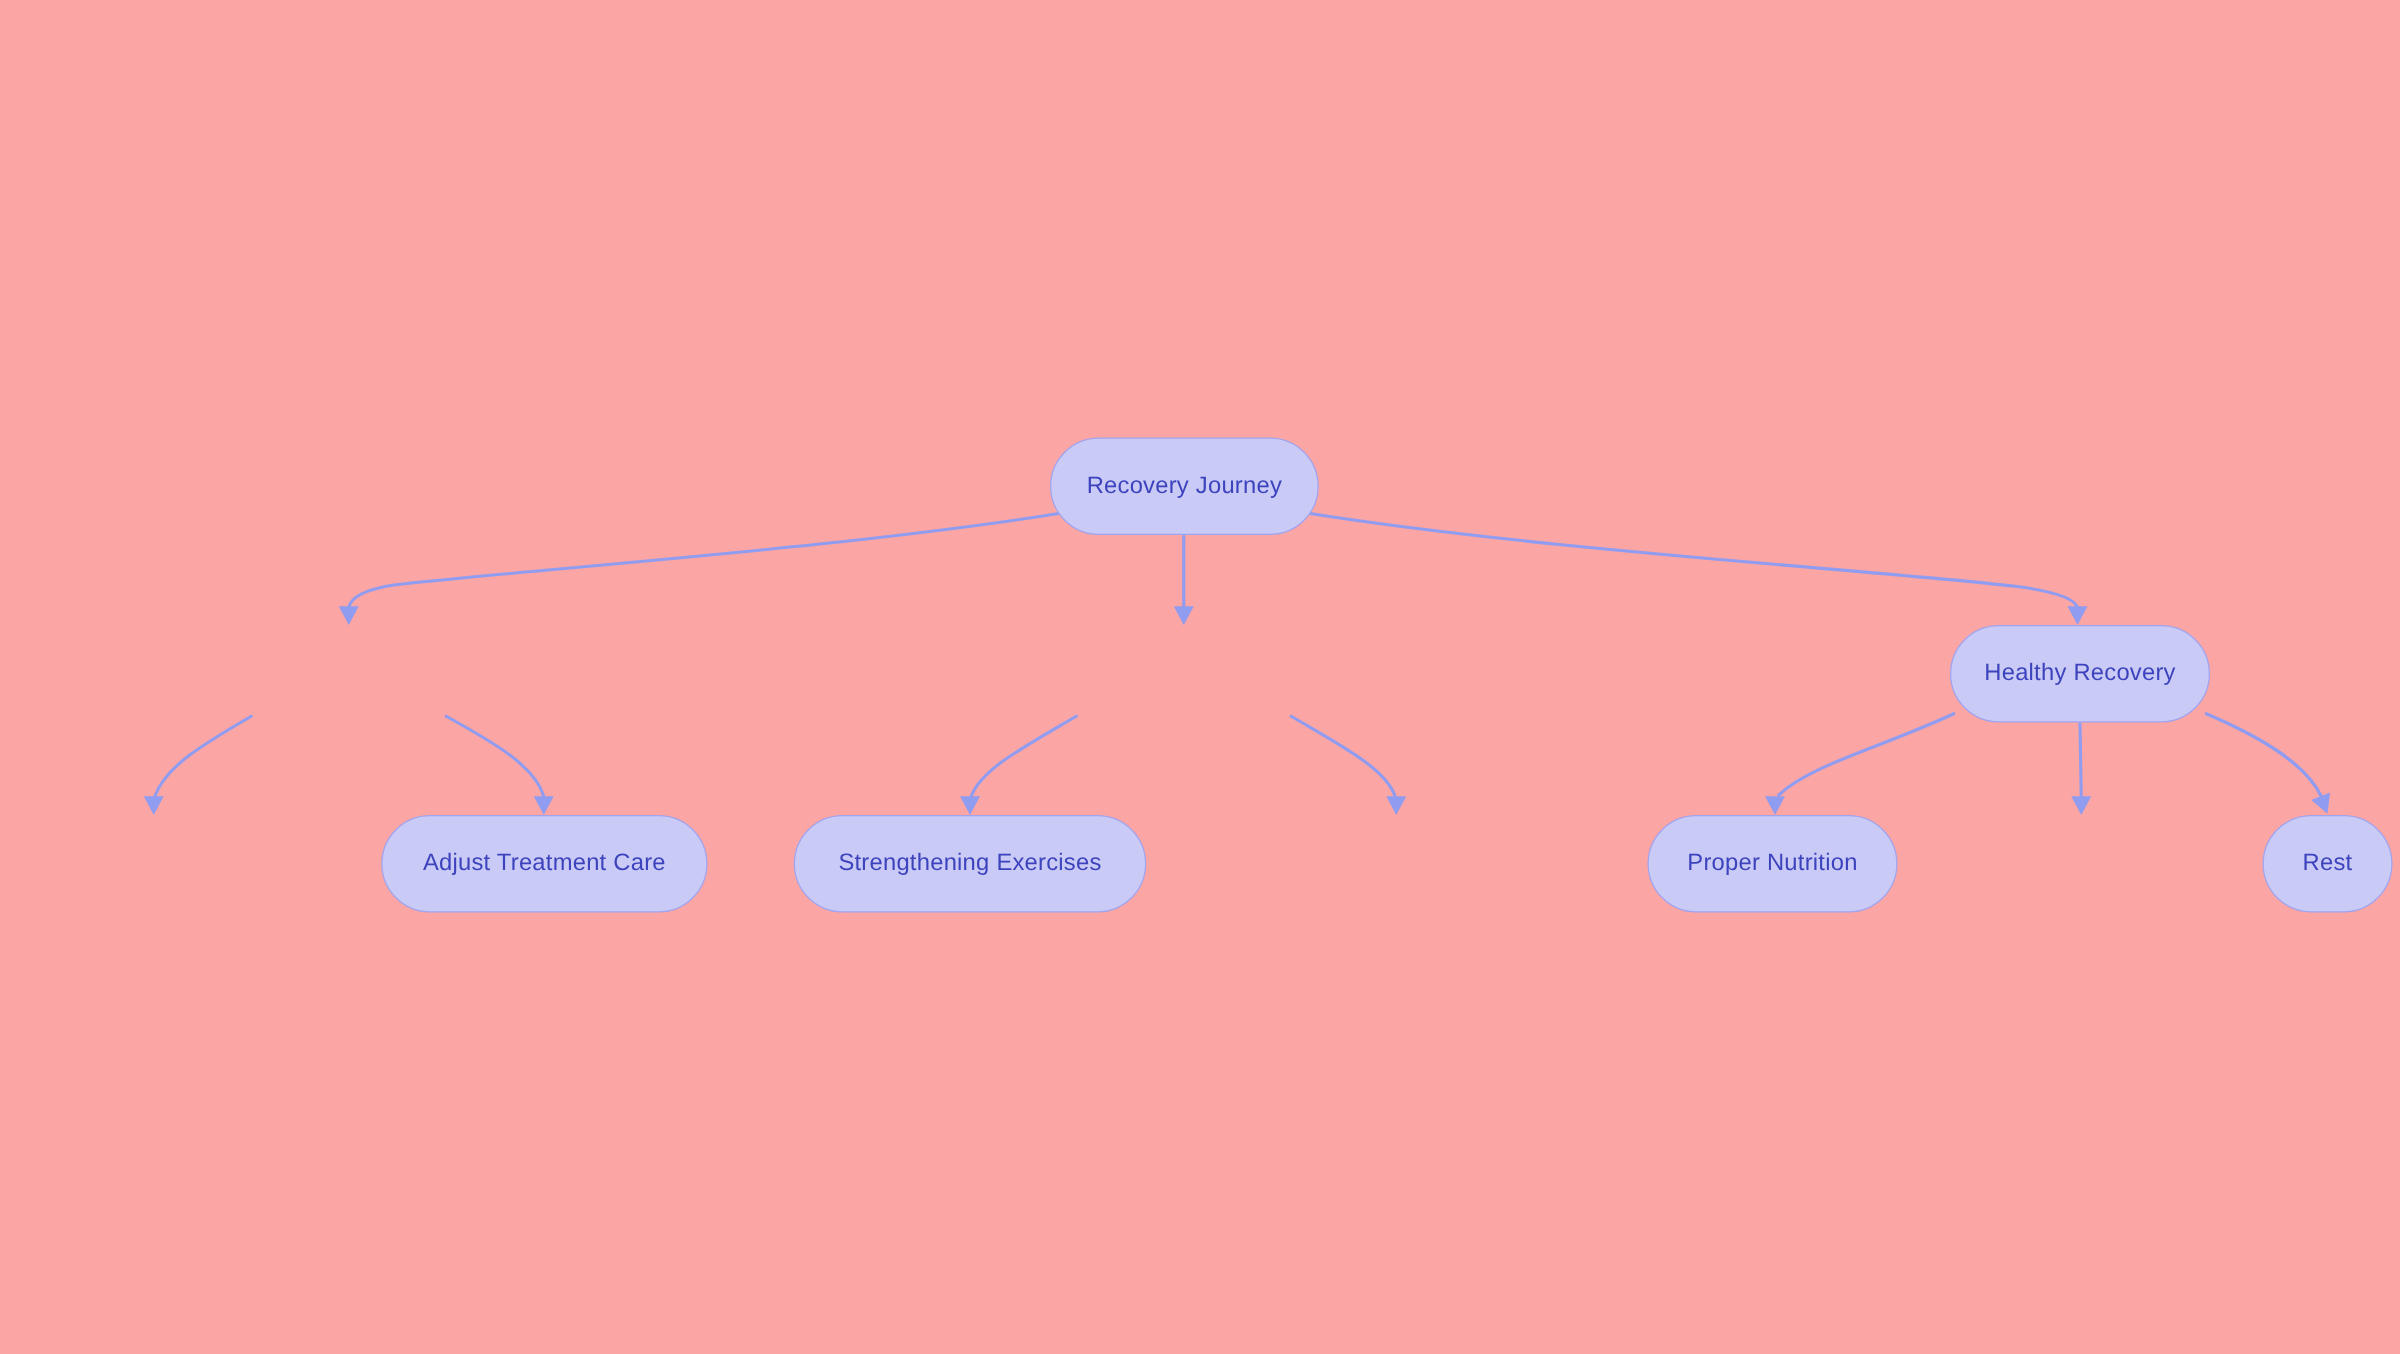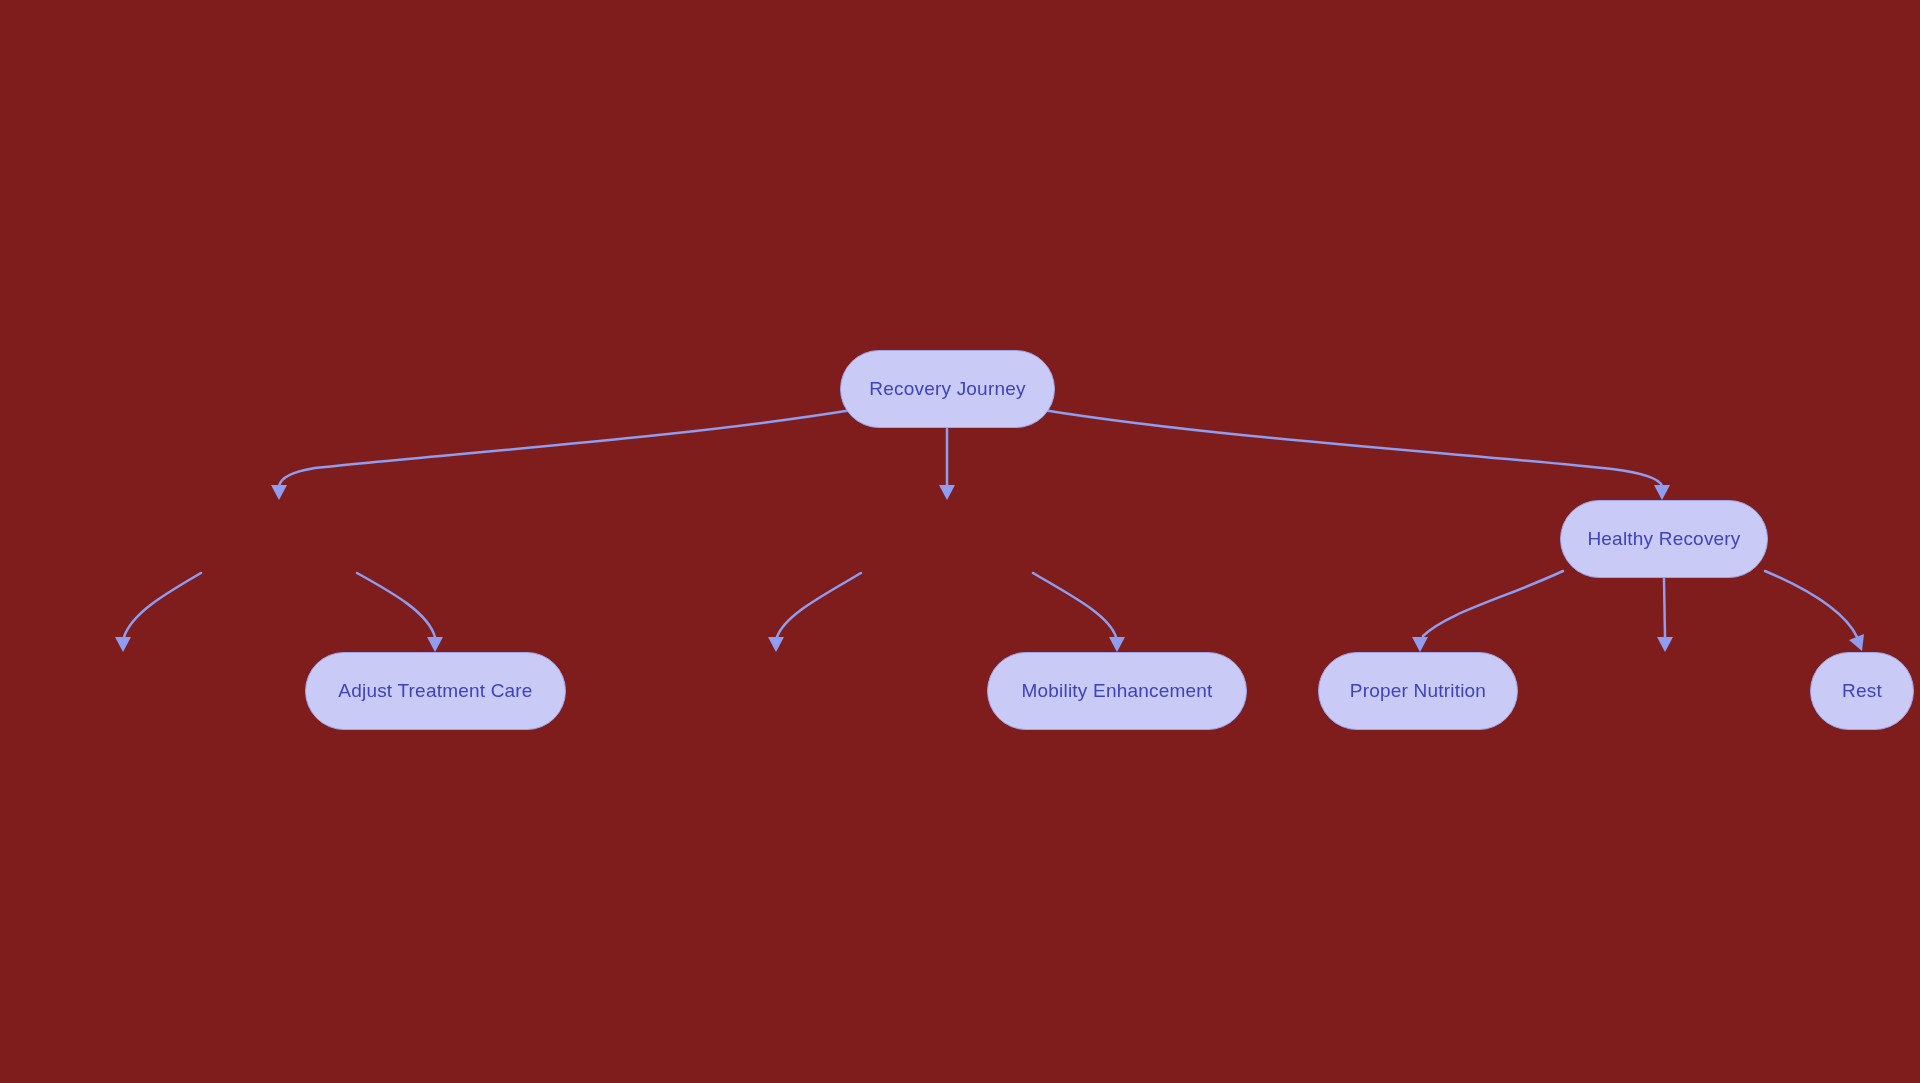--- a/index.html
+++ b/index.html
@@ -1,20 +1,20 @@
 <!DOCTYPE html>
 <html style="--node-fill: #c9cbf6; --node-border: #9fa4ef; --node-text: #3d43bd; --arrow: #8f9cf0;"><head>
 <meta charset="utf-8">
 <style>
   html, body { margin: 0; padding: 0; background: #ffffff; }
   .canvas {
     position: relative;
     width: 1920px;
     height: 1083px;
-    background: #7f1d1d;
+    background: #fca5a5;
     overflow: hidden;
     font-family: "Liberation Sans", sans-serif;
   }
   svg.edges {
     position: absolute;
     left: 0; top: 0;
     width: 1920px; height: 1083px;
   }
   .edge-path {
     stroke: var(--arrow, #8f9cf0);
@@ -107,17 +107,17 @@
 
     <g>
       <path class="edge-path" d="M 1765 571 C 1812 591, 1845 612, 1857 637"></path>
       <polygon class="arrowhead" points="1864,634 1849,640 1862,651"></polygon>
     </g>
   </svg>
 
   <div class="node" id="n-recovery">Recovery Journey</div>
   <div class="node" id="n-healthy">Healthy Recovery</div>
   <div class="node" id="n-adjust">Adjust Treatment Care</div>
-  <div class="node" id="n-mobility">Mobility Enhancement</div>
+  <div class="node" id="n-strength">Strengthening Exercises</div>
   <div class="node" id="n-nutrition">Proper Nutrition</div>
   <div class="node" id="n-rest">Rest</div>
 
 </div>
 
 </body></html>

